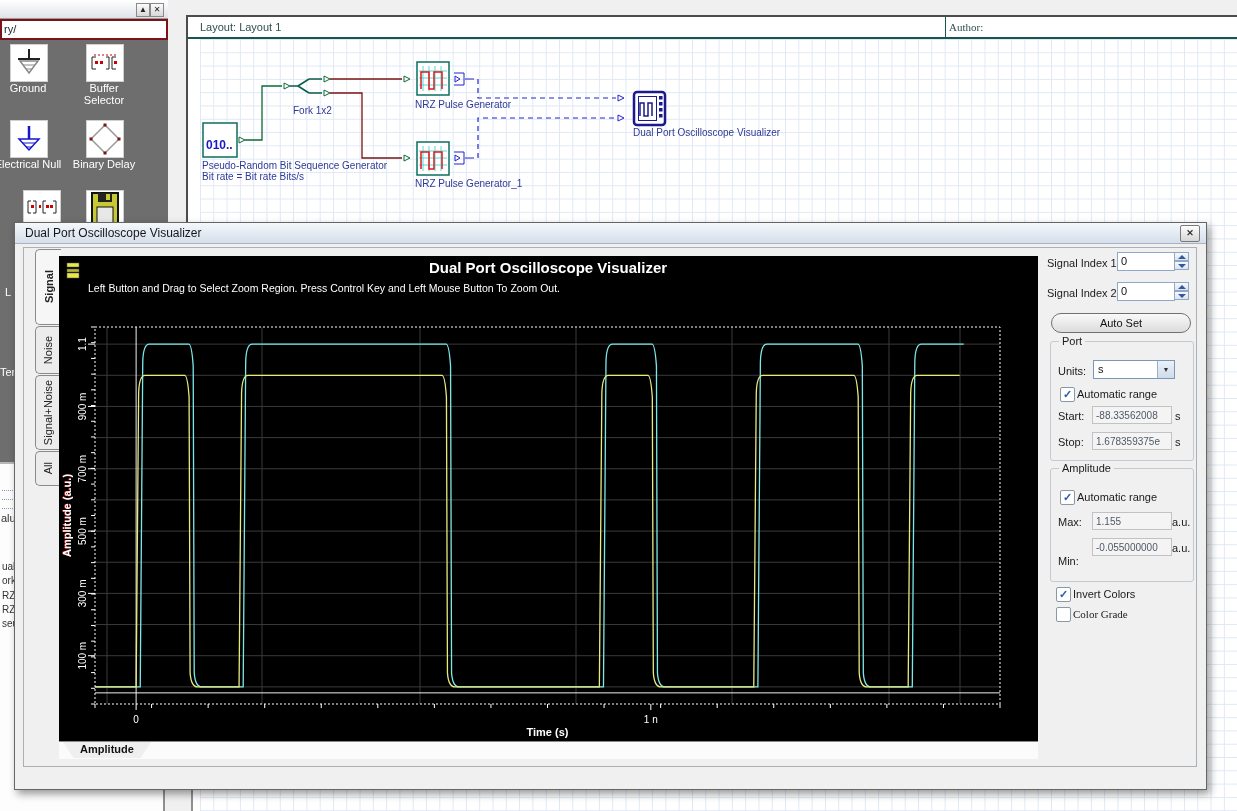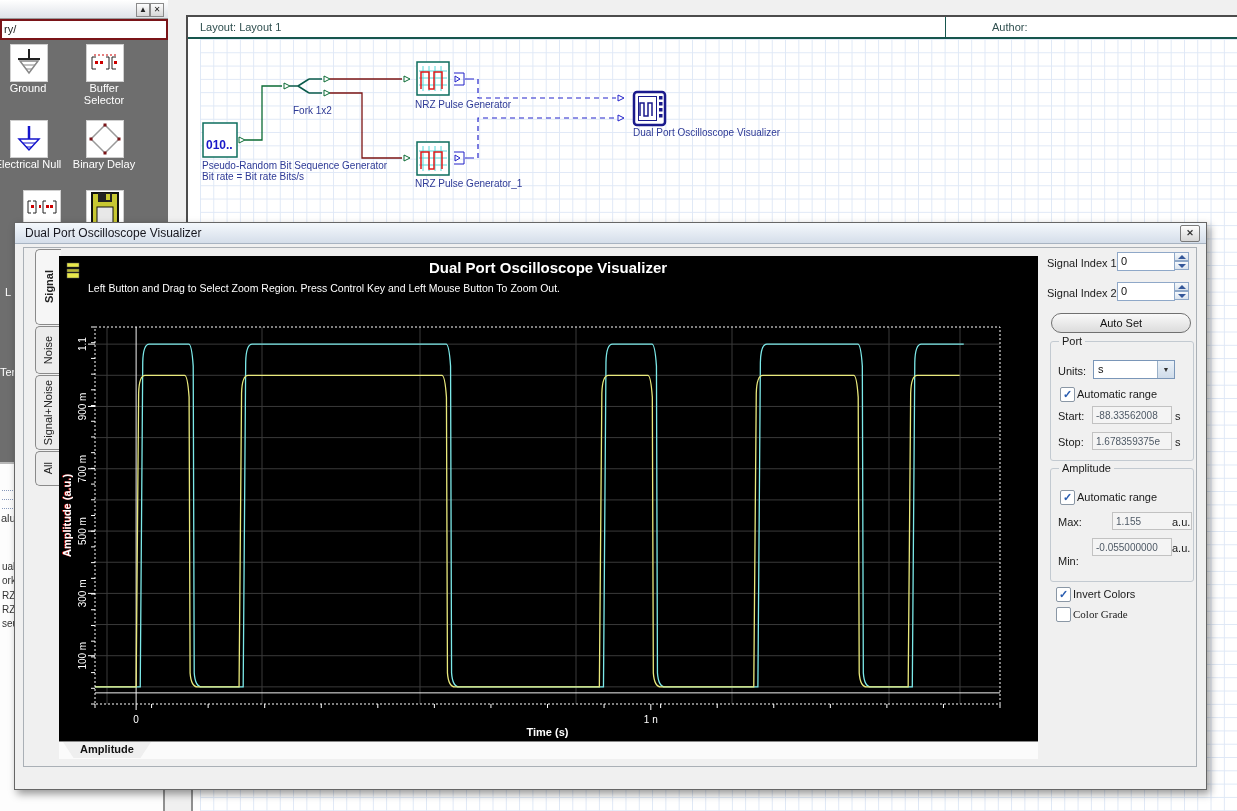--- a/index.html
+++ b/index.html
@@ -165,21 +165,21 @@
     <div class="lb-frag" style="left:2px;top:111px;">ork</div>
     <div class="lb-frag" style="left:2px;top:126px;">RZ</div>
     <div class="lb-frag" style="left:2px;top:140px;">RZ</div>
     <div class="lb-frag" style="left:2px;top:154px;">seu</div>
   </div>
 
   <div class="abs" id="canvas-window">
     <div id="canvas-header">
       <div class="hdr-text" style="left:12px;">Layout: Layout 1</div>
       <div class="abs" style="left:757px;top:0;width:1px;height:20px;background:#17564e;"></div>
-      <div class="hdr-text" style="left:804px;">Author:</div>
+      <div class="hdr-text" style="left:761px;font-family:Liberation Serif, serif;">Author:</div>
     </div>
     <div id="canvas-grid">
       <div class="white-strip"></div>
     </div>
   </div>
 
   <svg class="abs" style="left:186px;top:15px;" width="1051" height="230">
 
     <g>
       <rect x="17" y="108" width="34" height="34" fill="#fff" stroke="#0d6e5e" stroke-width="1.5"></rect>
@@ -401,21 +401,21 @@
       <div class="ctl-label" style="left:7px;top:94px;">Stop:</div>
       <div class="field disabled" style="left:41px;top:90px;width:75px;height:16px;">1.678359375e</div>
       <div class="unit" style="left:124px;top:94px;">s</div>
     </div>
 
     <div class="groupbox" style="left:1035px;top:245px;width:142px;height:112px;">
       <div class="gb-title">Amplitude</div>
       <div class="checkbox" style="left:9px;top:21px;">✓</div>
       <div class="ctl-label" style="left:26px;top:22px;">Automatic range</div>
       <div class="ctl-label" style="left:7px;top:47px;">Max:</div>
-      <div class="field disabled" style="left:41px;top:43px;width:75px;height:16px;margin-left:20px;">1.155</div>
+      <div class="field disabled" style="left:41px;top:43px;width:75px;height:16px;">1.155</div>
       <div class="unit" style="left:121px;top:47px;">a.u.</div>
       <div class="ctl-label" style="left:7px;top:86px;">Min:</div>
       <div class="field disabled" style="left:41px;top:69px;width:75px;height:16px;">-0.055000000</div>
       <div class="unit" style="left:121px;top:73px;">a.u.</div>
     </div>
 
     <div class="checkbox" style="left:1041px;top:364px;">✓</div>
     <div class="ctl-label" style="left:1058px;top:365px;">Invert Colors</div>
     <div class="checkbox" style="left:1041px;top:384px;color:transparent;"></div>
     <div class="ctl-label" style="left:1058px;top:385px;font-family:Liberation Serif, serif;">Color Grade</div>

